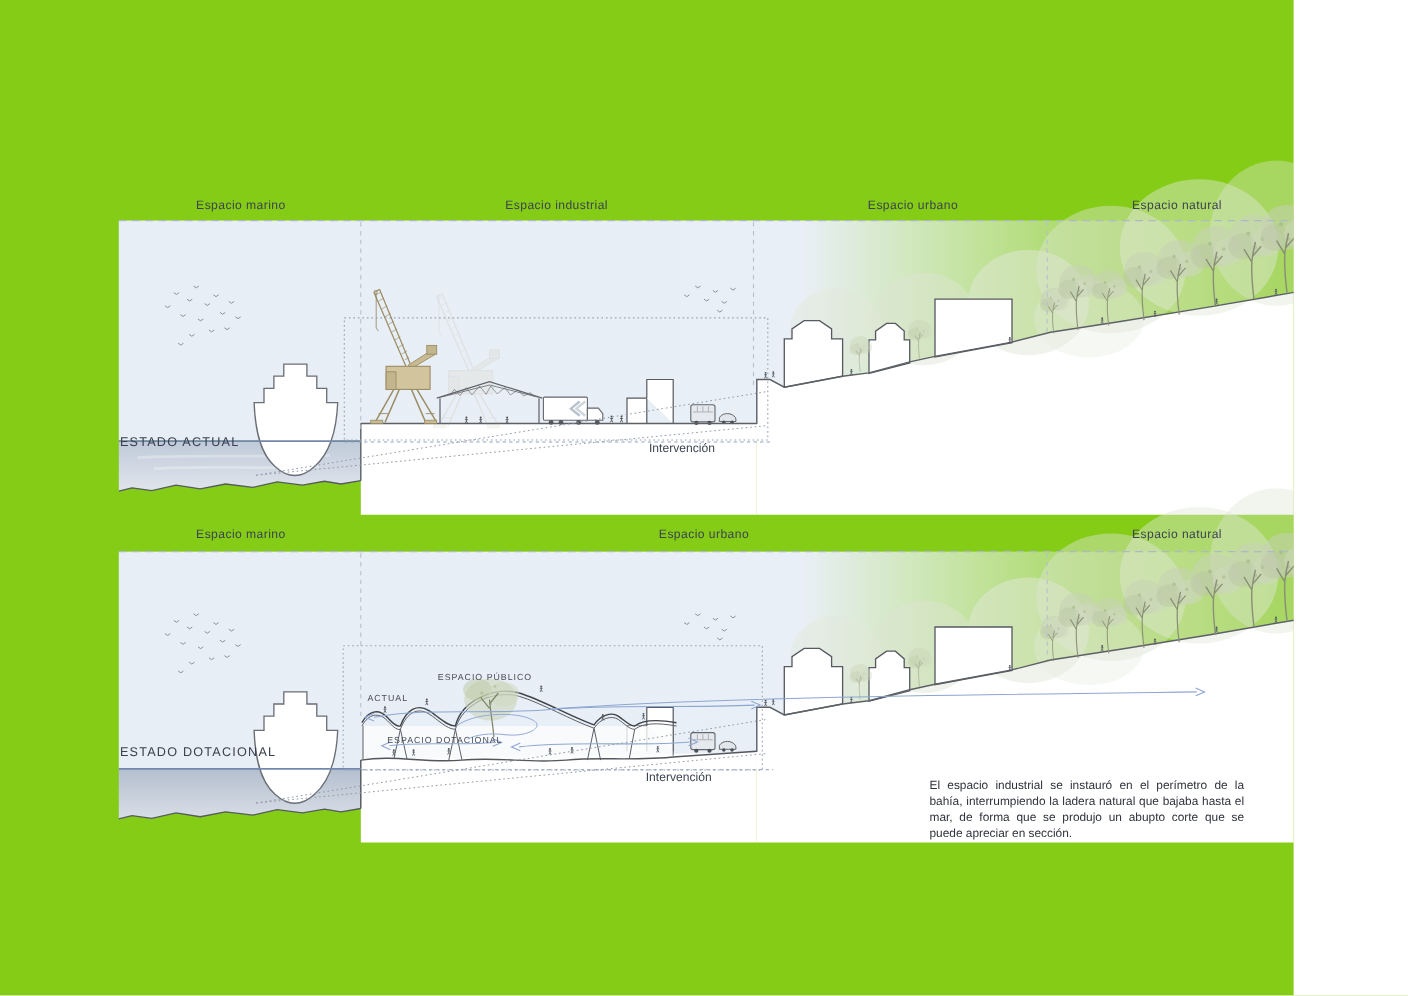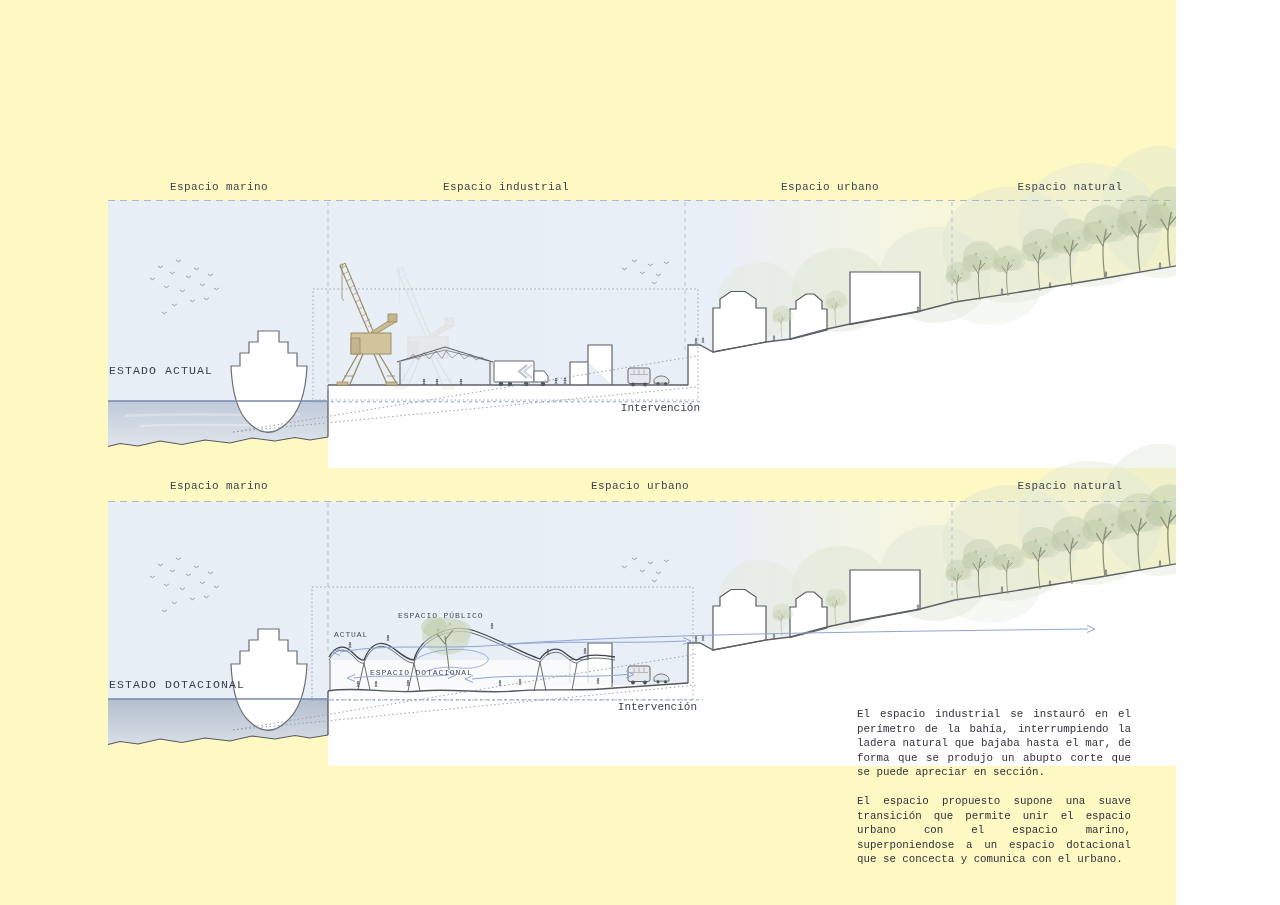--- a/index.html
+++ b/index.html
@@ -1,26 +1,26 @@
 <!DOCTYPE html>
 <html><head>
 <meta charset="utf-8">
 <style>
   html,body{margin:0;padding:0;background:#ffffff;}
-  .canvas{position:relative;width:1176px;height:905px;background:#fef9c3;overflow:hidden;
-          font-family:Liberation Mono, monospace;color:#3d4350;}
+  .canvas{position:relative;width:1176px;height:905px;background:#84cc16;overflow:hidden;
+          font-family:Liberation Sans, sans-serif;color:#3d4350;}
   .art{position:absolute;left:0;top:0;}
   .lbl{position:absolute;white-space:nowrap;}
   .zone-label{font-size:11px;letter-spacing:.4px;color:#3d4350;transform:translateX(-50%);}
   .sec-title{font-size:11.5px;letter-spacing:1.1px;color:#3a404e;}
-  .interv{font-size:11px;width:110px;text-align:right;color:#3d4350;}
+  .interv{font-size:11px;width:110px;color:#3d4350;}
   .anno{font-size:8px;letter-spacing:.9px;color:#474c57;text-align:right;}
   .desc{position:absolute;left:845px;top:707px;width:286px;font-size:10.8px;line-height:14.6px;
         text-align:justify;color:#2e323b;}
-  .desc p{margin:0 0 14px 12px;}
+  .desc p{margin:0 0 14px 0;}
 </style>
 </head>
 <body>
 
 <div class="canvas">
 
 <svg class="art" width="1280" height="905" viewBox="0 0 1280 905">
   <defs>
     <linearGradient id="skyg" x1="0" y1="0" x2="1" y2="0">
       <stop offset="0" stop-color="#e8eef5"></stop>
@@ -287,31 +287,30 @@
 
     <path d="M108,501.5 L1178,501.5" stroke="#aeb9c6" stroke-width="1.1" stroke-dasharray="7,5" fill="none"></path>
     <path d="M328,503 L328,653 M952,503 L952,600" stroke="#b6c1cc" stroke-width="1" stroke-dasharray="4,4" fill="none"></path>
   </g>
 </svg>
 
 <div class="lbl zone-label" style="left:219px;top:181px;">Espacio marino</div>
 <div class="lbl zone-label" style="left:506px;top:181px;">Espacio industrial</div>
 <div class="lbl zone-label" style="left:830px;top:181px;">Espacio urbano</div>
 <div class="lbl zone-label" style="left:1070px;top:181px;">Espacio natural</div>
-<div class="lbl sec-title" style="left:109px;top:364px;">ESTADO ACTUAL</div>
+<div class="lbl sec-title" style="left:109px;top:396px;">ESTADO ACTUAL</div>
 <div class="lbl interv" style="left:590px;top:402px;">Intervención</div>
 
 <div class="lbl zone-label" style="left:219px;top:480px;">Espacio marino</div>
 <div class="lbl zone-label" style="left:640px;top:480px;">Espacio urbano</div>
 <div class="lbl zone-label" style="left:1070px;top:480px;">Espacio natural</div>
 <div class="lbl sec-title" style="left:109px;top:678px;">ESTADO DOTACIONAL</div>
 <div class="lbl interv" style="left:587px;top:701px;">Intervención</div>
 
 <div class="lbl anno" style="left:398px;top:611px;">ESPACIO PÚBLICO</div>
 <div class="lbl anno" style="left:334px;top:630px;">ACTUAL</div>
-<div class="lbl anno" style="left:352px;top:668px;margin-left:18px;">ESPACIO DOTACIONAL</div>
+<div class="lbl anno" style="left:352px;top:668px;">ESPACIO DOTACIONAL</div>
 
 <div class="desc">
   <p>El espacio industrial se instauró en el perímetro de la bahía, interrumpiendo la ladera natural que bajaba hasta el mar, de forma que se produjo un abupto corte que  se puede apreciar en sección.</p>
-  <p>El espacio propuesto supone una suave transición que permite unir el espacio urbano con el espacio marino, superponiendose a un espacio dotacional que se concecta y comunica con el urbano.</p>
 </div>
 
 </div>
 
 </body></html>

